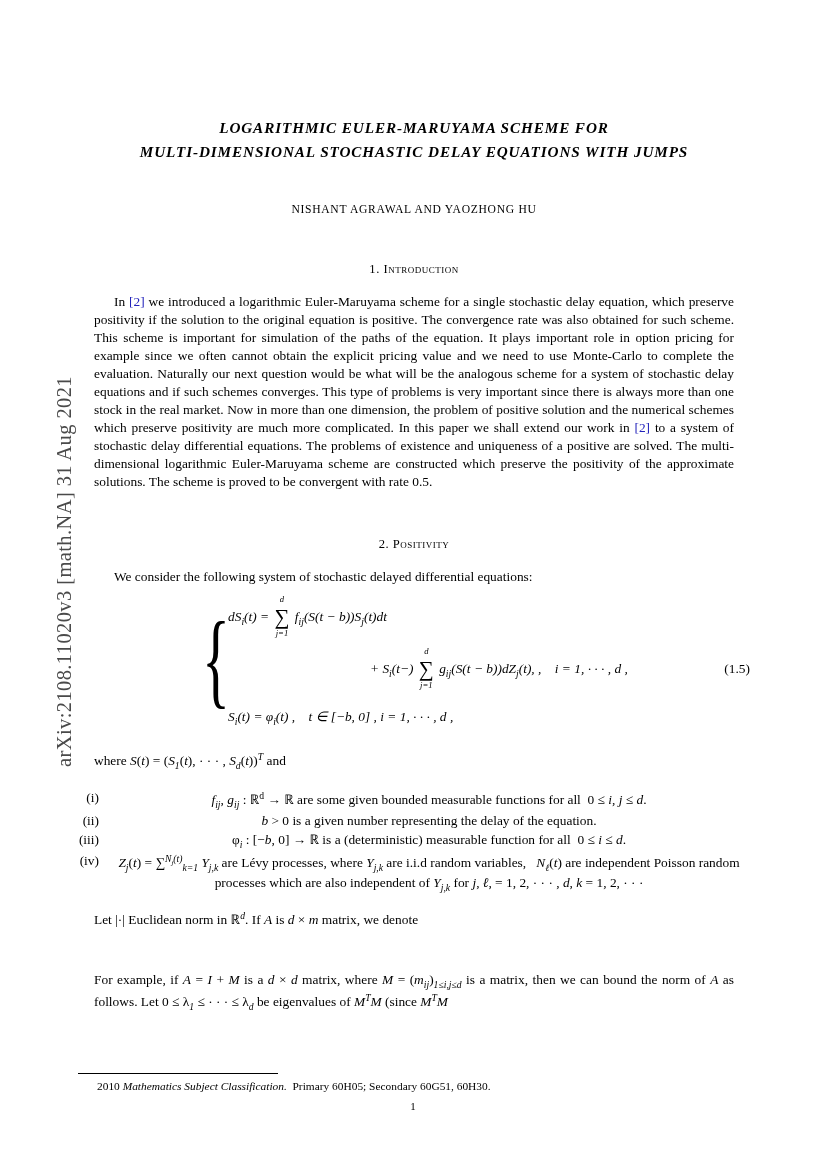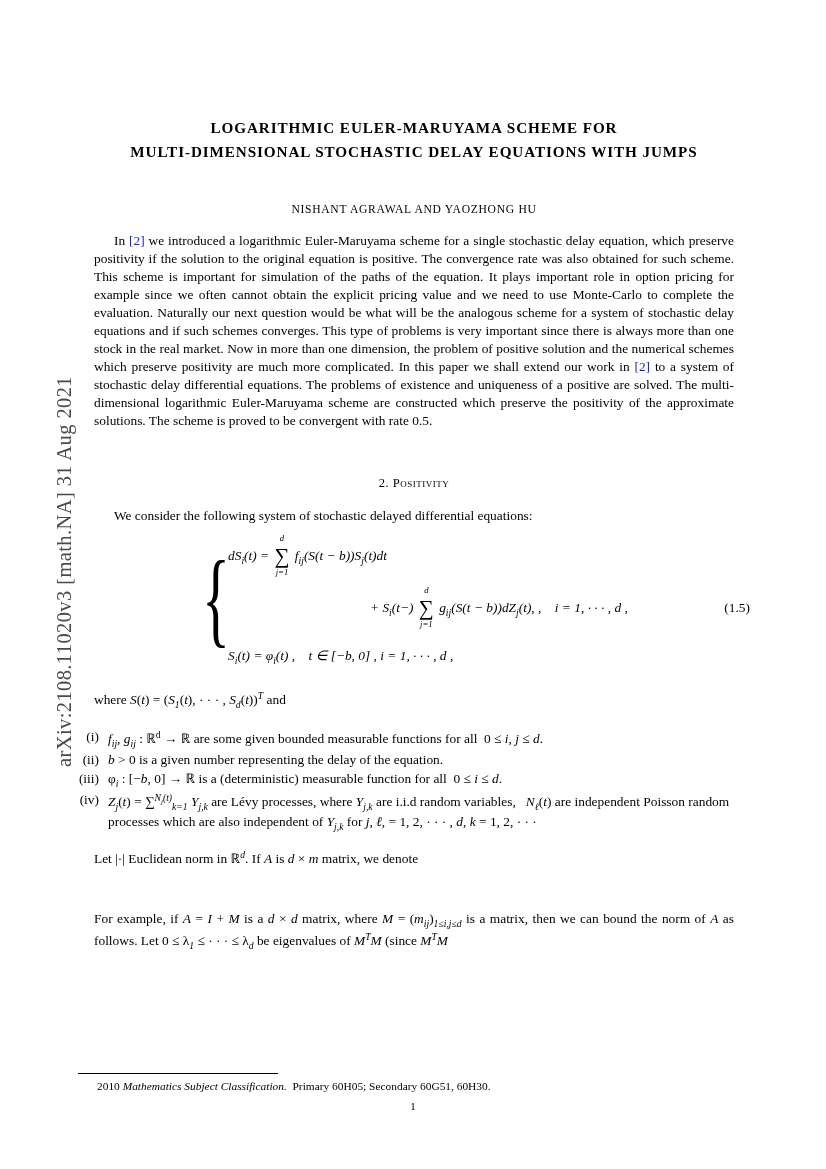--- a/index.html
+++ b/index.html
@@ -41,20 +41,21 @@
     width: 672px;
   }
   .title {
     text-align: center;
     font-size: 15.2px;
     font-weight: bold;
     letter-spacing: 0.9px;
     line-height: 1.55;
     font-variant: small-caps;
     margin-top: 8px;
+    font-style: italic;
   }
   .title .line { display: block; }
   .authors {
     text-align: center;
     font-size: 11.6px;
     letter-spacing: 0.7px;
     margin-top: 40px;
     font-variant: small-caps;
   }
   .section-head {
@@ -129,21 +130,21 @@
     align-items: flex-start;
     margin-bottom: 1px;
   }
   .item .marker {
     width: 30px;
     flex: 0 0 30px;
     text-align: right;
     padding-right: 9px;
     box-sizing: border-box;
   }
-  .item .itext { flex: 1 1 auto; text-align: left; }
+  .item .itext { flex: 1 1 auto; text-align: center; }
   .display-eq {
     text-align: center;
     font-size: 13.4px;
     margin: 13px 0 13px 0;
     font-style: italic;
   }
   .inf {
     display: inline-block;
     position: relative;
     text-align: center;
@@ -189,20 +190,24 @@
 
   <div class="content">
 
     <div class="title">
       <span class="line">LOGARITHMIC EULER-MARUYAMA SCHEME FOR</span>
       <span class="line">MULTI-DIMENSIONAL STOCHASTIC DELAY EQUATIONS WITH JUMPS</span>
     </div>
 
     <div class="authors">NISHANT AGRAWAL AND YAOZHONG HU</div>
 
+    <div class="section-head">
+      <span class="num">1.</span>
+      <span>Introduction</span>
+    </div>
 
     <p class="body indent"><span>In </span><span class="link">[2]</span><span> we introduced a logarithmic Euler-Maruyama scheme for a single stochastic delay equation, which preserve positivity if the solution to the original equation is positive. The convergence rate was also obtained for such scheme. This scheme is important for simulation of the paths of the equation. It plays important role in option pricing for example since we often cannot obtain the explicit pricing value and we need to use Monte-Carlo to complete the evaluation. Naturally our next question would be what will be the analogous scheme for a system of stochastic delay equations and if such schemes converges. This type of problems is very important since there is always more than one stock in the real market. Now in more than one dimension, the problem of positive solution and the numerical schemes which preserve positivity are much more complicated. In this paper we shall extend our work in </span><span class="link">[2]</span><span> to a system of stochastic delay differential equations. The problems of existence and uniqueness of a positive are solved. The multi-dimensional logarithmic Euler-Maruyama scheme are constructed which preserve the positivity of the approximate solutions. The scheme is proved to be convergent with rate 0.5.</span></p>
 
     <div class="section-head">
       <span class="num">2.</span>
       <span>Positivity</span>
     </div>
 
     <p class="body indent">We consider the following system of stochastic delayed differential equations:</p>
 

